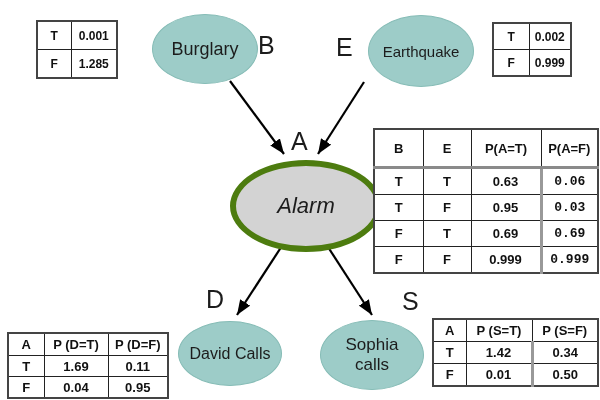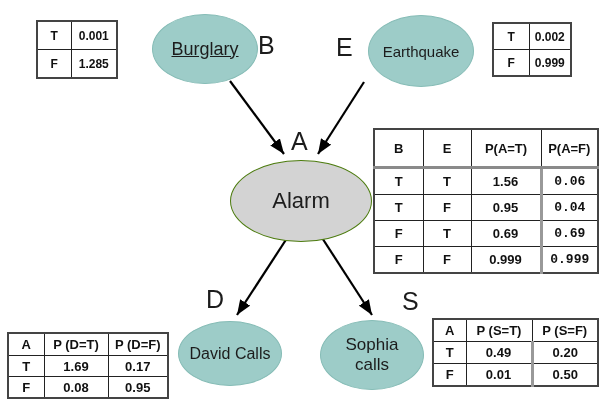--- a/index.html
+++ b/index.html
@@ -8,22 +8,22 @@
     font-family:"Liberation Sans", sans-serif; color:#1a1a1a; overflow:hidden;
   }
   .edges { position:absolute; left:0; top:0; }
 
   .node {
     position:absolute; border-radius:50%;
     display:flex; align-items:center; justify-content:center;
     text-align:center; color:#1c1c1c;
   }
   .node.teal { background:#9dccc8; border:1px solid #86bcb6; }
-  .node.gray { background:#d3d3d3; border:1px solid #4d7c0f; }
-  .node-burglary  { left:152px; top:14px;  width:104px; height:68px; font-size:18px;text-decoration:underline; }
+  .node.gray { background:#d3d3d3; border:6px solid #4d7c0f;font-style:italic; }
+  .node-burglary  { left:152px; top:14px;  width:104px; height:68px; font-size:18px; }
   .node-earthquake{ left:368px; top:15px;  width:104px; height:70px; font-size:15px; }
   .node-alarm     { left:230px; top:160px; width:140px; height:80px; font-size:22px; }
   .node-david     { left:178px; top:321px; width:102px; height:63px; font-size:16px; }
   .node-sophia    { left:320px; top:320px; width:102px; height:68px; font-size:17px; line-height:1.2; }
   .node .line { display:block; }
 
   .tag { position:absolute; font-size:25px; color:#1c1c1c; }
   .tag-b { left:258px; top:31px; }
   .tag-e { left:336px; top:33px; }
   .tag-a { left:291px; top:127px; }
@@ -138,28 +138,28 @@
     <tbody>
         <tr>
       <th>B</th>
       <th>E</th>
       <th>P(A=T)</th>
       <th>P(A=F)</th>
     </tr>
     <tr>
       <td>T</td>
       <td>T</td>
-      <td>1.56</td>
+      <td>0.63</td>
       <td class="gdiv">0.06</td>
     </tr>
     <tr>
       <td>T</td>
       <td>F</td>
       <td>0.95</td>
-      <td class="gdiv">0.04</td>
+      <td class="gdiv">0.03</td>
     </tr>
     <tr>
       <td>F</td>
       <td>T</td>
       <td>0.69</td>
       <td class="gdiv">0.69</td>
     </tr>
     <tr>
       <td>F</td>
       <td>F</td>
@@ -177,46 +177,46 @@
       </colgroup>
     <tbody>
         <tr>
       <th>A</th>
       <th>P (D=T)</th>
       <th>P (D=F)</th>
     </tr>
     <tr>
       <td>T</td>
       <td>1.69</td>
-      <td>0.17</td>
-    </tr>
-    <tr>
-      <td>F</td>
-      <td>0.08</td>
+      <td>0.11</td>
+    </tr>
+    <tr>
+      <td>F</td>
+      <td>0.04</td>
       <td>0.95</td>
     </tr>
   </tbody>
     </table>
 
   <table class="t-sophia">
     <colgroup>
         <col style="width:33px">
         <col style="width:66px">
         <col style="width:66px">
       </colgroup>
     <tbody>
         <tr>
       <th>A</th>
       <th>P (S=T)</th>
       <th>P (S=F)</th>
     </tr>
     <tr>
       <td>T</td>
-      <td>0.49</td>
-      <td class="gdiv">0.20</td>
+      <td>1.42</td>
+      <td class="gdiv">0.34</td>
     </tr>
     <tr>
       <td>F</td>
       <td>0.01</td>
       <td class="gdiv">0.50</td>
     </tr>
   </tbody>
     </table>
 
 </div>

